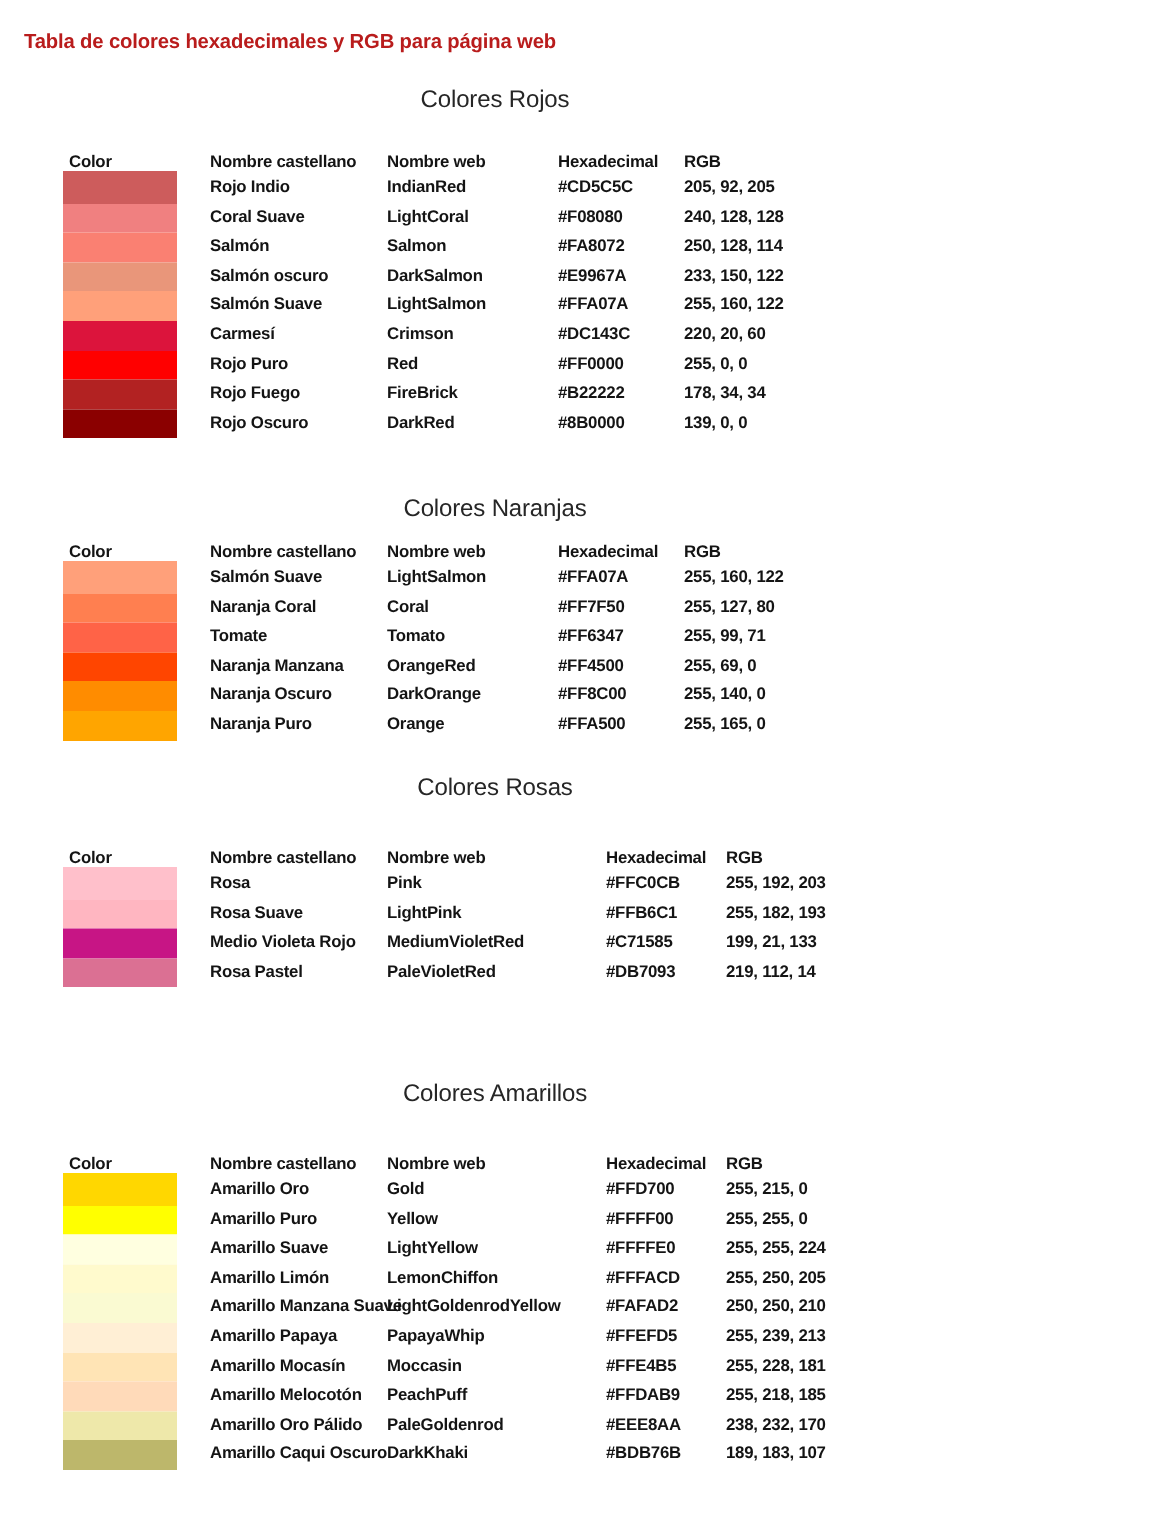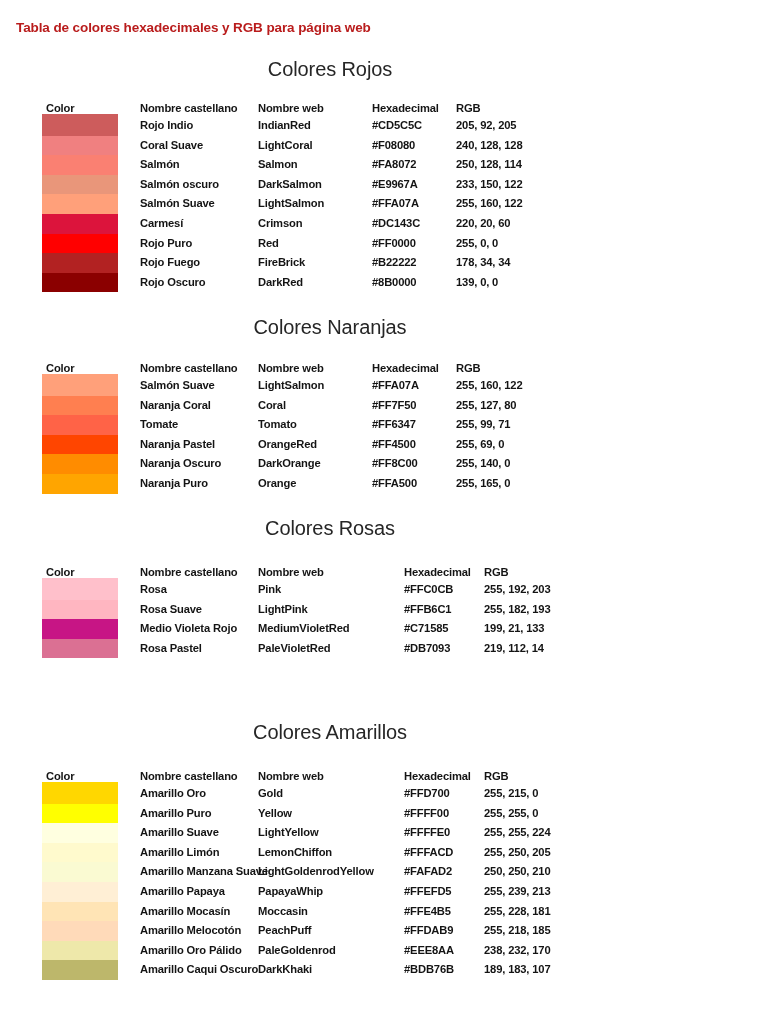--- a/index.html
+++ b/index.html
@@ -43,21 +43,21 @@
   .section {
     position: absolute;
     left: 0;
     width: 768px;
   }
   .section-heading {
     position: absolute;
     left: 0;
     width: 660px;
     text-align: center;
-    font-size: 20px;
+    font-size: 16px;
     font-weight: 400;
     color: #262626;
     letter-spacing: -0.1px;
   }
 
   
   .ctable {
     position: absolute;
     left: 0;
     top: 0;
@@ -196,21 +196,21 @@
           <div class="row">
             <div class="swatch-col" style="background: rgb(139, 0, 0);"></div>
             <div class="cell cname">Rojo Oscuro</div>
             <div class="cell cweb">DarkRed</div>
             <div class="cell chexA">#8B0000</div>
             <div class="cell crgbA rgbcell">139, 0, 0</div>
           </div>
         </div>
       </div>
       <div class="section" style="top: 0px;">
-        <div class="section-heading" style="top: 316px;">Colores Naranjas</div>
+        <div class="section-heading" style="top: 331px;">Colores Naranjas</div>
         <div class="ctable" style="top: 360px; position: absolute;">
           <div class="row header-row">
             <div class="cell ccolor">Color</div>
             <div class="cell cname">Nombre castellano</div>
             <div class="cell cweb">Nombre web</div>
             <div class="cell chexA">Hexadecimal</div>
             <div class="cell crgbA">RGB</div>
             <div class="swatch-underline" style="background: rgb(255, 160, 122);"></div>
           </div>
           <div class="row">
@@ -229,21 +229,21 @@
           </div>
           <div class="row">
             <div class="swatch-col" style="background: rgb(255, 99, 71);"></div>
             <div class="cell cname">Tomate</div>
             <div class="cell cweb">Tomato</div>
             <div class="cell chexA">#FF6347</div>
             <div class="cell crgbA rgbcell">255, 99, 71</div>
           </div>
           <div class="row">
             <div class="swatch-col" style="background: rgb(255, 69, 0);"></div>
-            <div class="cell cname">Naranja Pastel</div>
+            <div class="cell cname">Naranja Manzana</div>
             <div class="cell cweb">OrangeRed</div>
             <div class="cell chexA">#FF4500</div>
             <div class="cell crgbA rgbcell">255, 69, 0</div>
           </div>
           <div class="row">
             <div class="swatch-col" style="background: rgb(255, 140, 0);"></div>
             <div class="cell cname">Naranja Oscuro</div>
             <div class="cell cweb">DarkOrange</div>
             <div class="cell chexA">#FF8C00</div>
             <div class="cell crgbA rgbcell">255, 140, 0</div>

